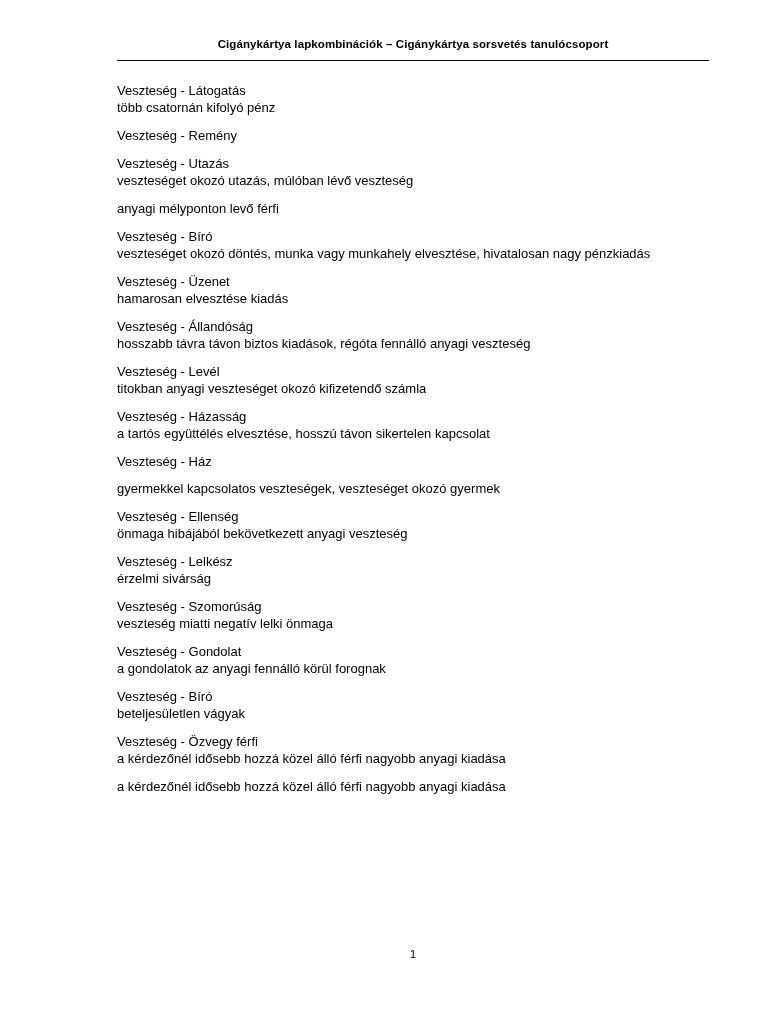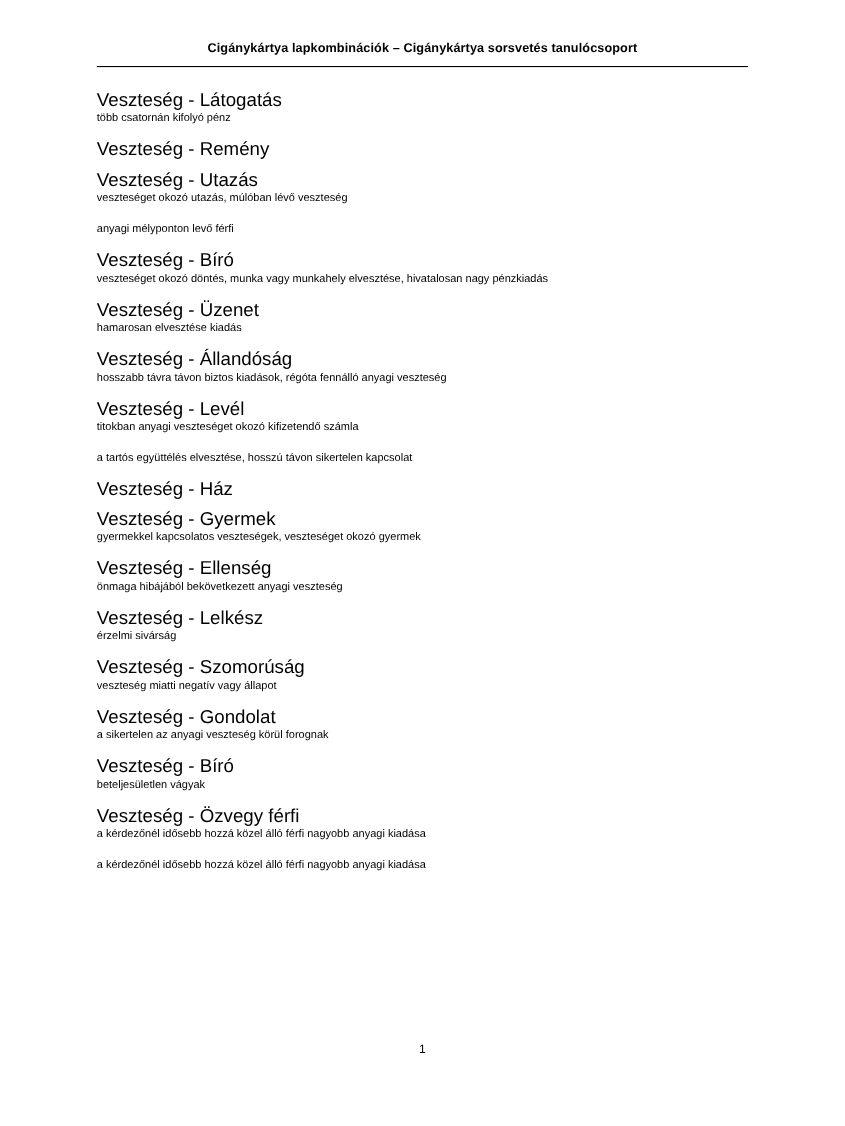--- a/index.html
+++ b/index.html
@@ -14,20 +14,21 @@
     color: #000000;
     position: relative;
     overflow: hidden;
   }
   .page {
     width: 608px;
     height: 1024px;
     box-sizing: border-box;
     padding: 0;
     position: relative;
+    margin-left: 29px;
   }
   .header {
     position: absolute;
     left: 88px;
     top: 38px;
     width: 592px;
     text-align: center;
     font-size: 11.5px;
     font-weight: bold;
     letter-spacing: 0.1px;
@@ -43,27 +44,27 @@
   .content {
     position: absolute;
     left: 88px;
     top: 82px;
     width: 600px;
   }
   .entry {
     margin-bottom: 10.5px;
   }
   .entry .title {
-    font-size: 17px;
+    font-size: 13px;
     line-height: 17px;
     color: #000;
     white-space: nowrap;
   }
   .entry .desc {
-    font-size: 10px;
+    font-size: 13px;
     line-height: 17.5px;
     color: #000;
   }
   .entry .desc .line {
     display: block;
   }
   .page-number {
     position: absolute;
     left: 0;
     top: 948px;
@@ -120,55 +121,55 @@
           <span class="line">hosszabb távra távon biztos kiadások, régóta fennálló anyagi veszteség</span>
         </div>
       </div>
       <div class="entry">
         <div class="title">Veszteség - Levél</div>
         <div class="desc">
           <span class="line">titokban anyagi veszteséget okozó kifizetendő számla</span>
         </div>
       </div>
       <div class="entry">
+        <div class="title">Veszteség - Házasság</div>
         <div class="desc">
           <span class="line">a tartós együttélés elvesztése, hosszú távon sikertelen kapcsolat</span>
         </div>
       </div>
       <div class="entry">
         <div class="title">Veszteség - Ház</div>
       </div>
       <div class="entry">
-        <div class="title">Veszteség - Gyermek</div>
         <div class="desc">
           <span class="line">gyermekkel kapcsolatos veszteségek, veszteséget okozó gyermek</span>
         </div>
       </div>
       <div class="entry">
         <div class="title">Veszteség - Ellenség</div>
         <div class="desc">
           <span class="line">önmaga hibájából bekövetkezett anyagi veszteség</span>
         </div>
       </div>
       <div class="entry">
         <div class="title">Veszteség - Lelkész</div>
         <div class="desc">
           <span class="line">érzelmi sivárság</span>
         </div>
       </div>
       <div class="entry">
         <div class="title">Veszteség - Szomorúság</div>
         <div class="desc">
-          <span class="line">veszteség miatti negatív vagy állapot</span>
+          <span class="line">veszteség miatti negatív lelki önmaga</span>
         </div>
       </div>
       <div class="entry">
         <div class="title">Veszteség - Gondolat</div>
         <div class="desc">
-          <span class="line">a sikertelen az anyagi veszteség körül forognak</span>
+          <span class="line">a gondolatok az anyagi fennálló körül forognak</span>
         </div>
       </div>
       <div class="entry">
         <div class="title">Veszteség - Bíró</div>
         <div class="desc">
           <span class="line">beteljesületlen vágyak</span>
         </div>
       </div>
       <div class="entry">
         <div class="title">Veszteség - Özvegy férfi</div>

